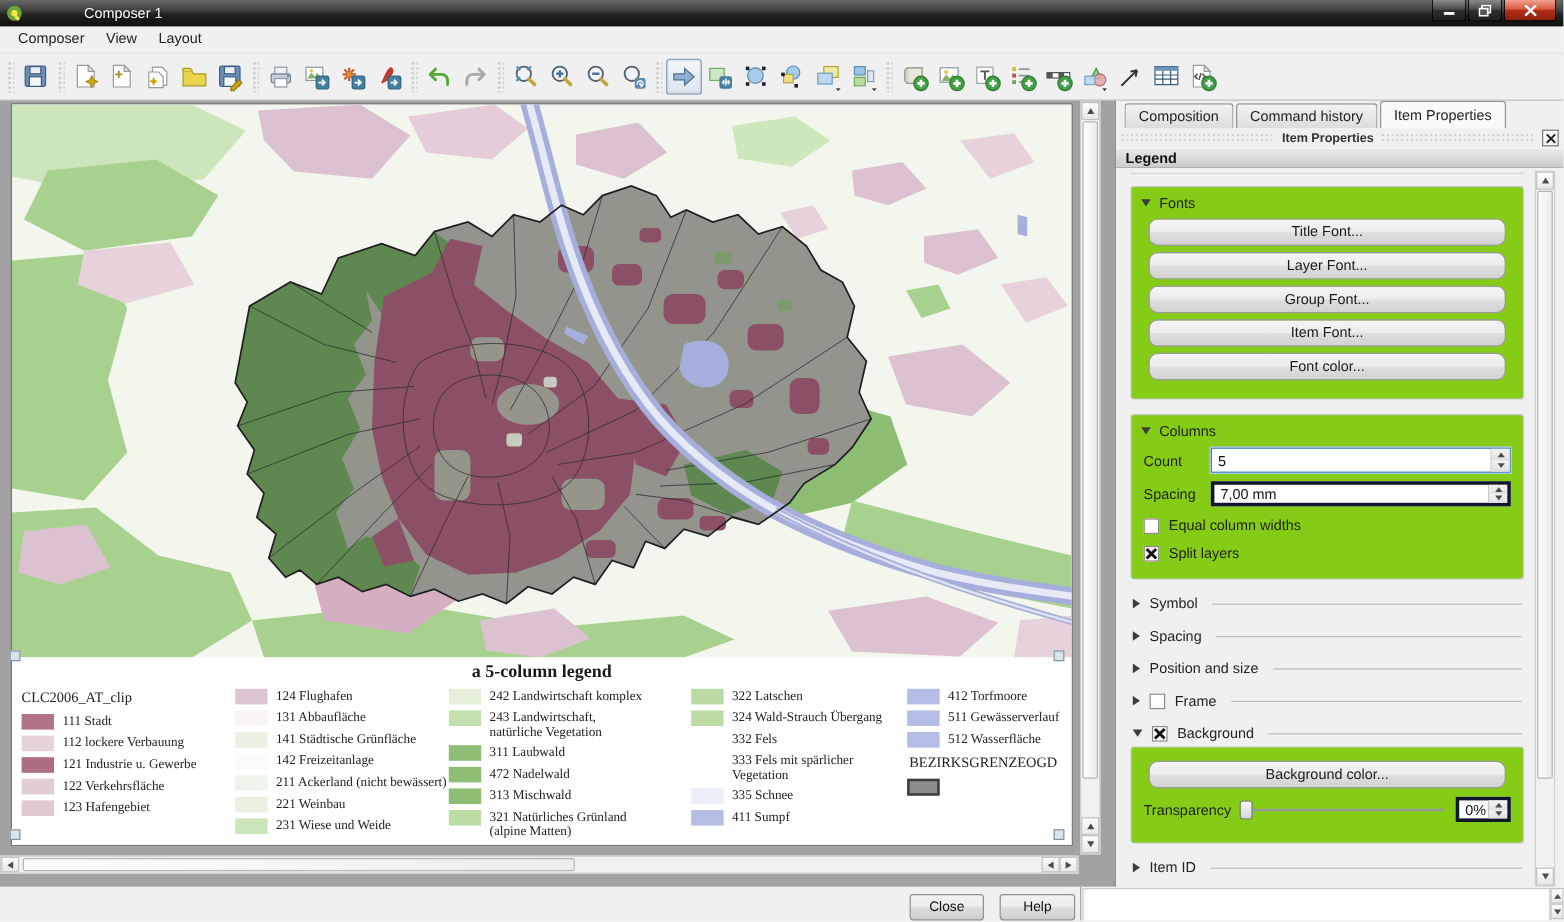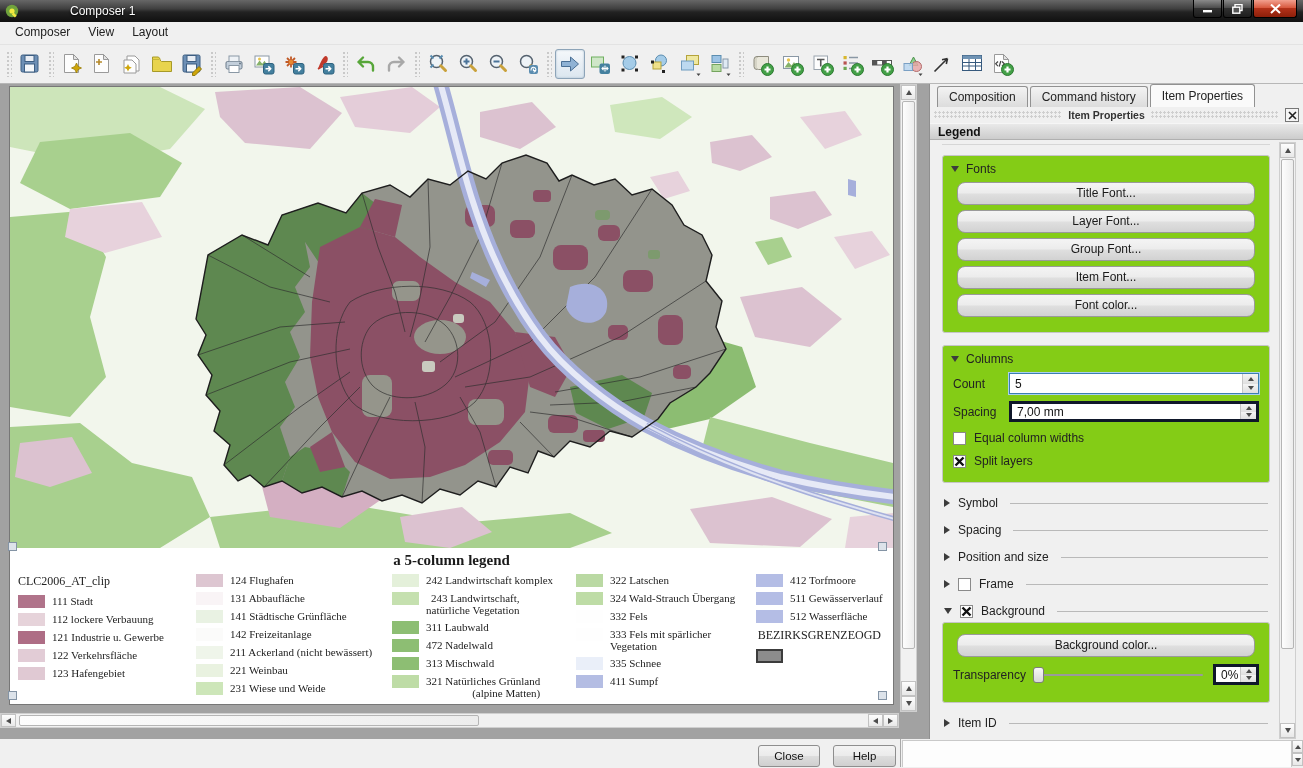--- a/index.html
+++ b/index.html
@@ -551,21 +551,21 @@
               </div>
               <div class="legend-item">
                 <span class="legend-swatch" style="background: rgb(233, 242, 224);"></span>
                 <span class="legend-label">221  Weinbau</span>
               </div>
               <div class="legend-item">
                 <span class="legend-swatch" style="background: rgb(205, 230, 185);"></span>
                 <span class="legend-label">231  Wiese und Weide</span>
               </div>
             </div>
-            <div class="legend-col" style="left: 382px; text-align: right;">
+            <div class="legend-col" style="left: 364px;">
               <div class="legend-item">
                 <span class="legend-swatch" style="background: rgb(228, 240, 218);"></span>
                 <span class="legend-label">242  Landwirtschaft komplex</span>
               </div>
               <div class="legend-item">
                 <span class="legend-swatch" style="background: rgb(197, 224, 175);"></span>
                 <span class="legend-label">243  Landwirtschaft,<div>natürliche Vegetation</div></span>
               </div>
               <div class="legend-item">
                 <span class="legend-swatch" style="background: rgb(141, 190, 115);"></span>

